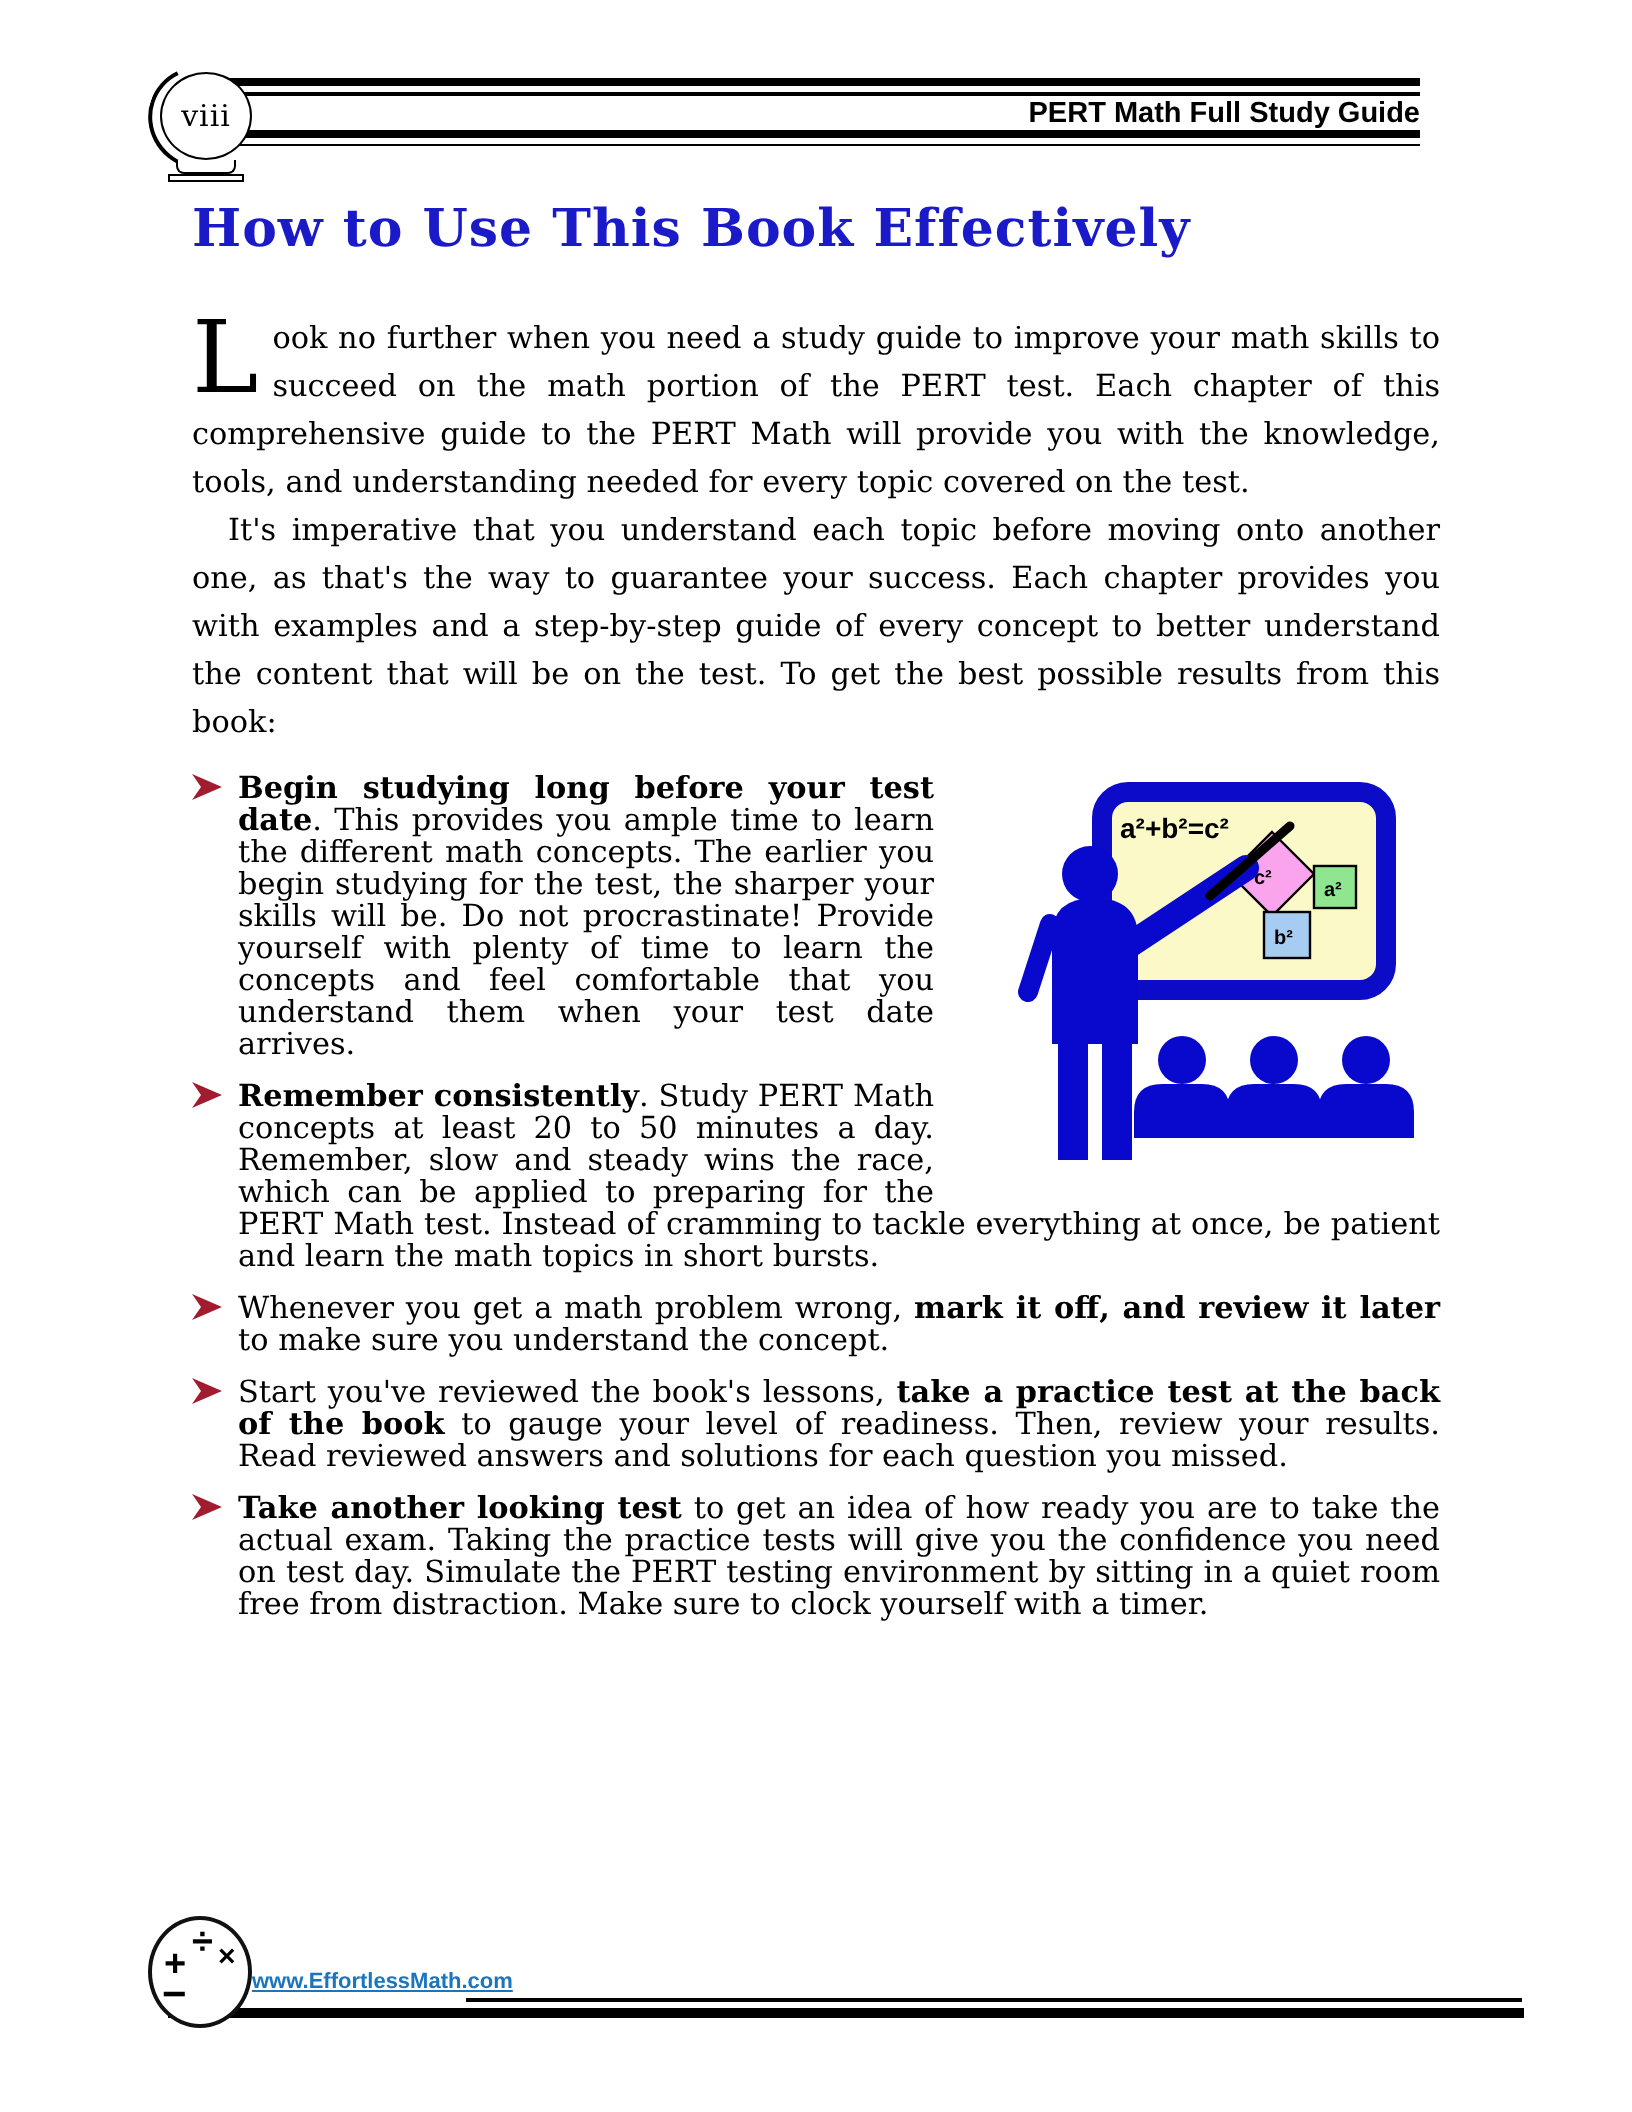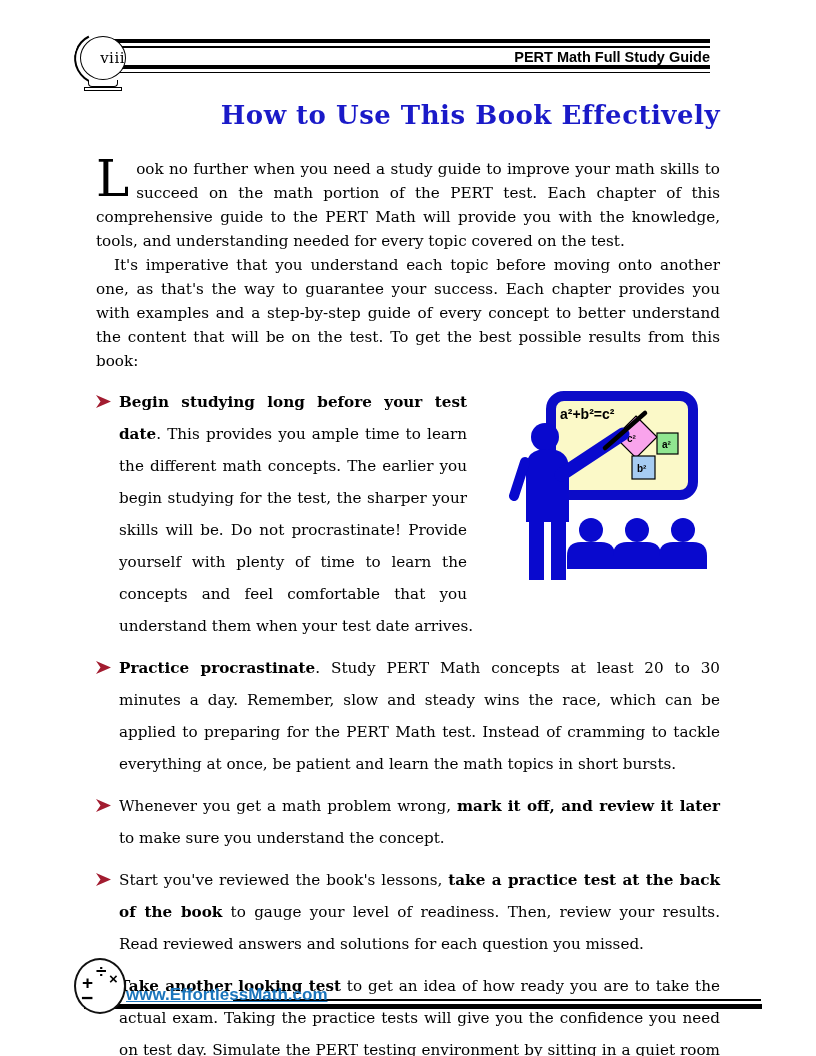--- a/index.html
+++ b/index.html
@@ -25,21 +25,21 @@
     position: absolute; left: 100px; top: 49px; width: 610px;
     text-align: right;
     font-family: "Liberation Sans", sans-serif;
     font-weight: bold; font-size: 14.5px; color: #000;
   }
   .globe {
     position: absolute; left: 80px; top: 36px;
     width: 46px; height: 44px;
     border: 1.6px solid #000; border-radius: 50%;
     background: #fff; z-index: 3;
-    display: flex; align-items: center; justify-content: flex-end;
+    display: flex; align-items: center; justify-content: center;
     font-size: 15px; letter-spacing: 0.5px;
   }
   .globe-arc {
     position: absolute; left: 74px; top: 33px;
     width: 54px; height: 52px; border-radius: 50%;
     border: 2px solid transparent; border-left-color: #000; border-bottom-color: #000;
     transform: rotate(18deg); z-index: 2;
   }
   .globe-stand {
     position: absolute; left: 88px; top: 80px; z-index: 3;
@@ -48,21 +48,21 @@
     border-radius: 0 0 4px 4px; background: #fff;
   }
   .globe-base {
     position: absolute; left: 84px; top: 87px; z-index: 3;
     width: 38px; height: 4px; border: 1.4px solid #000; background: #fff;
   }
 
   
   .main { position: relative; padding: 100px 96px 0 96px; }
   h1.page-title {
-    text-align: right;
+    text-align: left;
     font-size: 26px; font-weight: bold;
     color: var(--title_blue, #1a1ac8);
     letter-spacing: 0.5px;
     margin-bottom: 27px;
   }
   p.body-par {
     font-size: 15.2px; line-height: 24px;
     text-align: justify;
   }
   .dropcap {
@@ -74,21 +74,21 @@
 
   
   .bullets-area { position: relative; }
   .illustration {
     float: right;
     width: 247px; height: 214px;
     margin-left: 6px;
   }
   .illustration svg { display: block; margin-top: 4px; margin-left: 26px; }
   p.bullet {
-    font-size: 15.2px; line-height: 32px;
+    font-size: 15.2px; line-height: 16px;
     text-align: justify;
     padding-left: 23px; text-indent: -23px;
     margin-bottom: 10px;
   }
   .marker {
     display: inline-block;
     width: 15px; height: 13px;
     background: var(--bullet_red, #a21c30);
     clip-path: polygon(0 0, 100% 50%, 0 100%, 30% 50%);
     margin-right: 8px;
@@ -109,21 +109,21 @@
     font-family: "Liberation Sans", sans-serif; font-weight: bold;
   }
   .footer-logo span { position: absolute; color: #000; }
   .sym-divide   { left: 20px; top: 1px;  font-size: 19px; }
   .sym-multiply { left: 33px; top: 10px; font-size: 15px; }
   .sym-plus     { left: 6px;  top: 12px; font-size: 19px; }
   .sym-minus    { left: 5px;  top: 26px; font-size: 21px; }
   .footer-link {
     position: absolute; left: 126px; top: 985px; z-index: 3;
     font-family: "Liberation Sans", sans-serif;
-    font-size: 17px; font-weight: bold;
+    font-size: 11px; font-weight: bold;
     color: var(--link_blue, #1b75bc);
     text-decoration: underline;
   }
   .frule-thin  { position: absolute; left: 233px; top: 999px;  width: 528px; height: 1.6px; background: #000; }
   .frule-thick { position: absolute; left: 84px;  top: 1004px; width: 678px; height: 4.5px; background: #000; }
 </style>
 </head>
 <body>
 
 <div class="page">
@@ -180,21 +180,21 @@
             <circle cx="138" cy="140" r="12" class="fig-blue"></circle>
             <path d="M114 179 L114 166 Q114 152 128 152 L148 152 Q162 152 162 166 L162 179 Z" class="fig-blue"></path>
             <circle cx="184" cy="140" r="12" class="fig-blue"></circle>
             <path d="M160 179 L160 166 Q160 152 174 152 L194 152 Q208 152 208 166 L208 179 Z" class="fig-blue"></path>
           </g>
         </svg>
       </div>
 
       <div>
           <p class="bullet"><span class="marker"></span><b>Begin studying long before your test date</b><span>. This provides you ample time to learn the different math concepts. The earlier you begin studying for the test, the sharper your skills will be. Do not procrastinate! Provide yourself with plenty of time to learn the concepts and feel comfortable that you understand them when your test date arrives.</span></p>
-          <p class="bullet"><span class="marker"></span><b>Practice procrastinate</b><span>. Study PERT Math concepts at least 20 to 30 minutes a day. Remember, slow and steady wins the race, which can be applied to preparing for the PERT Math test. Instead of cramming to tackle everything at once, be patient and learn the math topics in short bursts.</span></p>
+          <p class="bullet"><span class="marker"></span><b>Remember consistently</b><span>. Study PERT Math concepts at least 20 to 50 minutes a day. Remember, slow and steady wins the race, which can be applied to preparing for the PERT Math test. Instead of cramming to tackle everything at once, be patient and learn the math topics in short bursts.</span></p>
           <p class="bullet"><span class="marker"></span><span>Whenever you get a math problem wrong, </span><b>mark it off, and review it later</b><span> to make sure you understand the concept.</span></p>
           <p class="bullet"><span class="marker"></span><span>Start you've reviewed the book's lessons, </span><b>take a practice test at the back of the book</b><span> to gauge your level of readiness. Then, review your results. Read reviewed answers and solutions for each question you missed.</span></p>
           <p class="bullet"><span class="marker"></span><b>Take another looking test</b><span> to get an idea of how ready you are to take the actual exam. Taking the practice tests will give you the confidence you need on test day. Simulate the PERT testing environment by sitting in a quiet room free from distraction. Make sure to clock yourself with a timer.</span></p>
         </div>
     </div>
   </div>
 
   <div class="footer-logo">
     <span class="sym-divide">÷</span>
     <span class="sym-multiply">×</span>

